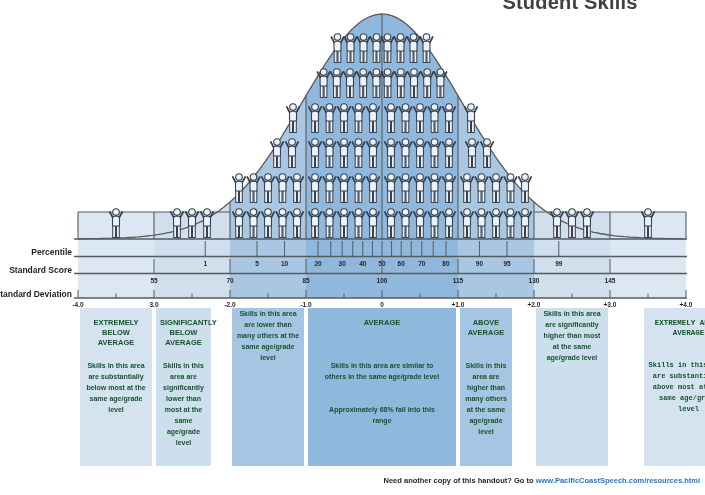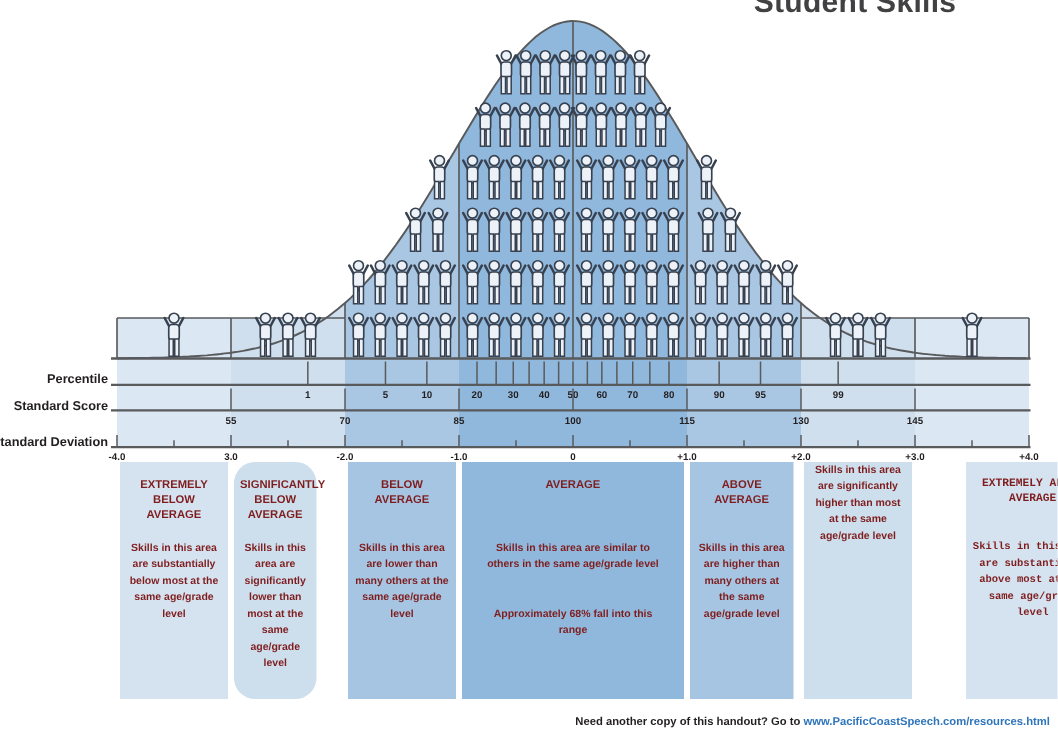--- a/index.html
+++ b/index.html
@@ -9,21 +9,21 @@
   #page-title{position:absolute;left:470px;width:200px;top:-9px;text-align:center;
       font-size:20px;font-weight:bold;color:#414042;letter-spacing:0.2px;}
   #curve-svg{position:absolute;left:0;top:0;}
   .axis-row-label{position:absolute;right:633px;white-space:nowrap;font-weight:bold;
       font-size:8.5px;line-height:10px;color:#231f20;padding-left:47px;}
   #lbl-percentile{top:247px;}
   #lbl-score{top:265px;margin-left:23px;}
   #lbl-sd{top:289px;}
   #category-boxes{position:absolute;left:0;top:0;}
   .cat-box{position:absolute;top:308px;height:158px;box-sizing:border-box;
-      text-align:center;color:#7f1d1d;}
+      text-align:center;color:#14532d;}
   .cat-title{font-size:7.5px;line-height:10px;font-weight:bold;padding:10px 4px 0 4px;
       height:42px;box-sizing:content-box;}
   .cat-body{font-size:7px;line-height:11px;font-weight:bold;padding:0 4px;}
   .cat-box.wide .cat-title{padding:10px 10px 0 10px;}
   .cat-box.wide .cat-body{padding:0 12px;}
   .cat-body2{font-size:7px;line-height:11px;font-weight:bold;padding:0 12px;margin-top:22px;}
   #footer{position:absolute;right:5px;top:476px;font-size:7.5px;font-weight:bold;
       color:#231f20;white-space:nowrap;}
   #footer a{color:#2f75bc;text-decoration:none;font-weight:bold;}
 </style>
@@ -882,34 +882,33 @@
 
   <div class="axis-row-label" id="lbl-percentile">Percentile</div>
   <div class="axis-row-label" id="lbl-score">Standard Score</div>
   <div class="axis-row-label" id="lbl-sd">Standard Deviation</div>
 
   <div id="category-boxes">
       <div class="cat-box" style="left: 80px; width: 72px; background: rgb(213, 227, 241);">
         <div class="cat-title">EXTREMELY BELOW AVERAGE</div>
         <div class="cat-body">Skills in this area are substantially below most at the same age/grade level</div>
       </div>
-      <div class="cat-box" style="left: 156px; width: 55px; background: rgb(205, 222, 237); border-radius: 14px;">
+      <div class="cat-box" style="left: 156px; width: 55px; background: rgb(205, 222, 237);">
         <div class="cat-title">SIGNIFICANTLY BELOW AVERAGE</div>
         <div class="cat-body">Skills in this area are significantly lower than most at the same age/grade level</div>
       </div>
       <div class="cat-box" style="left: 232px; width: 72px; background: rgb(166, 197, 226);">
-        <div class="cat-title">BELOW AVERAGE</div>
         <div class="cat-body">Skills in this area are lower than many others at the same age/grade level</div>
       </div>
       <div class="cat-box wide" style="left: 308px; width: 148px; background: rgb(144, 184, 220);">
         <div class="cat-title">AVERAGE</div>
         <div class="cat-body">Skills in this area are similar to others in the same age/grade level</div>
         <div class="cat-body2">Approximately 68% fall into this range</div>
       </div>
-      <div class="cat-box" style="left: 460px; width: 69px; background: rgb(166, 197, 226);">
+      <div class="cat-box" style="left: 460px; width: 52px; background: rgb(166, 197, 226);">
         <div class="cat-title">ABOVE AVERAGE</div>
         <div class="cat-body">Skills in this area are higher than many others at the same age/grade level</div>
       </div>
       <div class="cat-box" style="left: 536px; width: 72px; background: rgb(205, 222, 237);">
         <div class="cat-body">Skills in this area are significantly higher than most at the same age/grade level</div>
       </div>
       <div class="cat-box" style="left: 644px; width: 89px; background: rgb(213, 227, 241); font-family: Liberation Mono, monospace;">
         <div class="cat-title">EXTREMELY ABOVE AVERAGE</div>
         <div class="cat-body">Skills in this area are substantially above most at the same age/grade level</div>
       </div>

